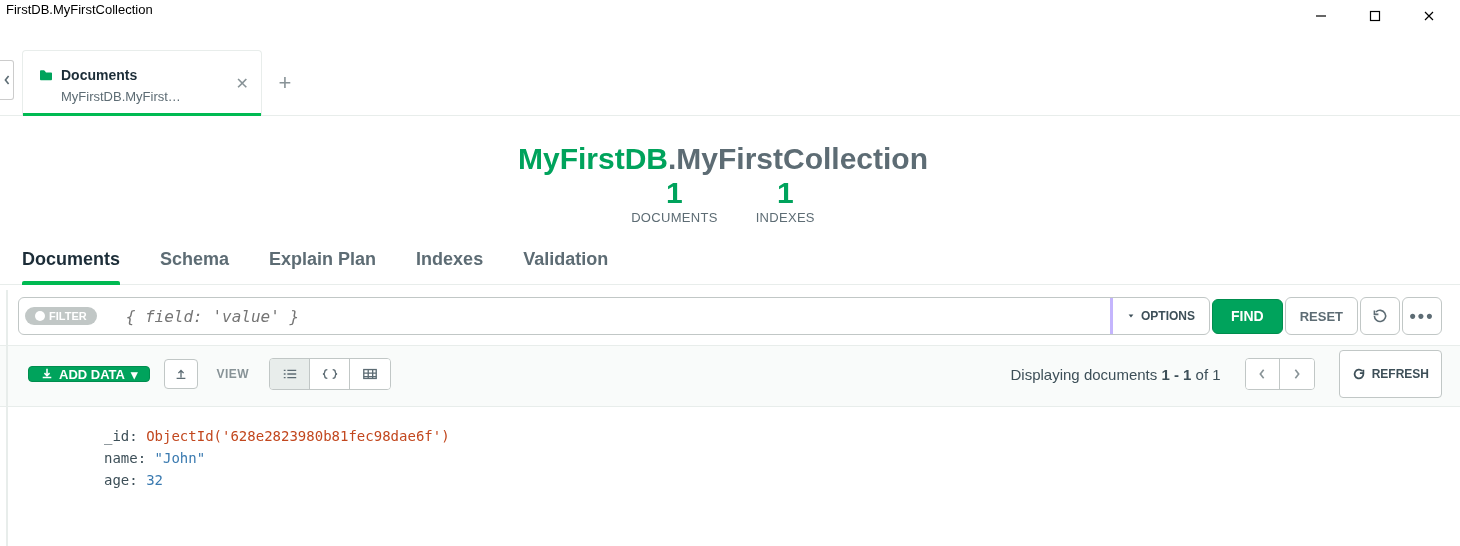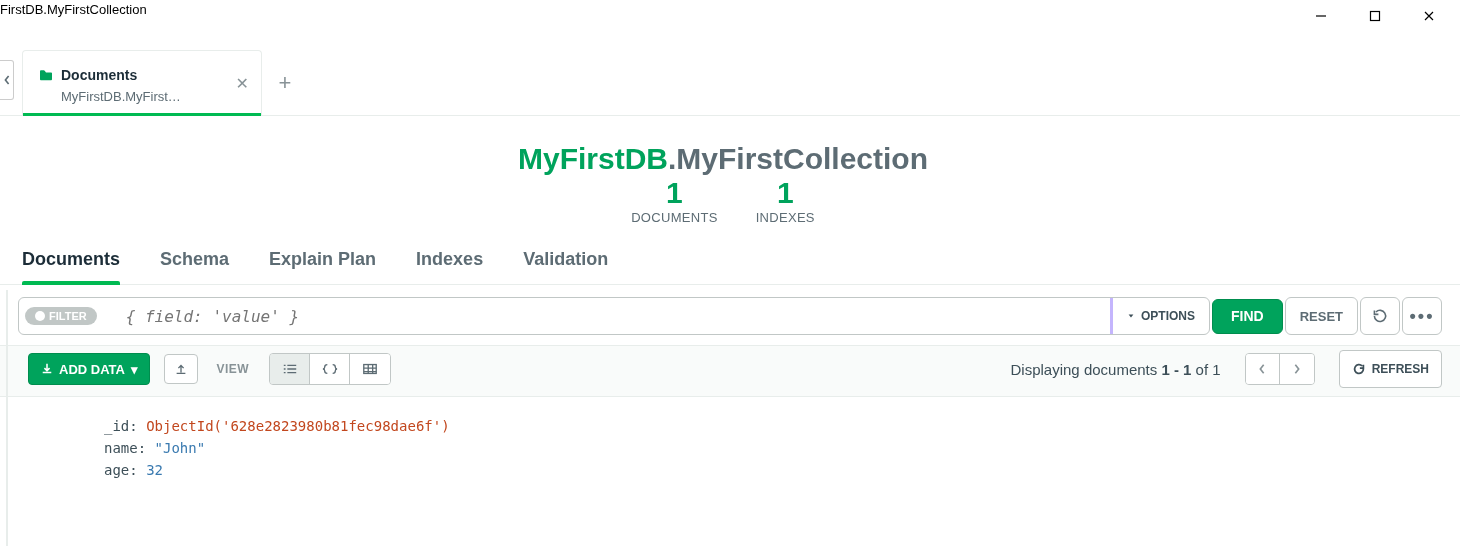--- a/index.html
+++ b/index.html
@@ -17,21 +17,21 @@
   .titlebar {
     height: 30px;
     display: flex;
     align-items: flex-start;
     justify-content: space-between;
     padding: 2px 0 0 0;
   }
   .titlebar-left {
     font-size: 13px;
     color: #000;
-    padding-left: 0;
+    padding-left: 6px;
   }
   .titlebar-right {
     display: flex;
     gap: 28px;
     padding-right: 18px;
     align-items: center;
     height: 28px;
   }
   .win-btn {
     width: 26px; height: 20px;
@@ -285,21 +285,21 @@
     display: flex;
     align-items: center;
     gap: 14px;
   }
   .add-data {
     background: #00a35c;
     border: 1px solid #008d4e;
     color: #fff;
     font-weight: 700;
     font-size: 13px;
-    height: 32px;
+    height: 16px;
     padding: 0 12px;
     border-radius: 4px;
     display: flex;
     align-items: center;
     gap: 6px;
     cursor: pointer;
   }
   .add-data svg { width:12px;height:12px;fill:#fff; }
   .tb-btn {
     height: 30px;
@@ -359,21 +359,21 @@
     width: 34px; height: 30px;
     display: flex; align-items:center;justify-content:center;
     cursor: pointer;
     color:#889397;
     background:#fff;
   }
   .pager .pg:first-child { border-right:1px solid #c1c7c6; }
   .pager svg{width:10px;height:12px;stroke:currentColor;fill:none;stroke-width:2;}
   .refresh-btn {
     margin-left: 10px;
-    height: 38px;
+    height: 48px;
     border: 1px solid #c1c7c6;
     border-radius: 4px;
     background: #fff;
     padding: 0 12px;
     display: flex;
     align-items: center;
     gap: 6px;
     font-weight: 700;
     font-size: 12px;
     color: #3d4f58;

